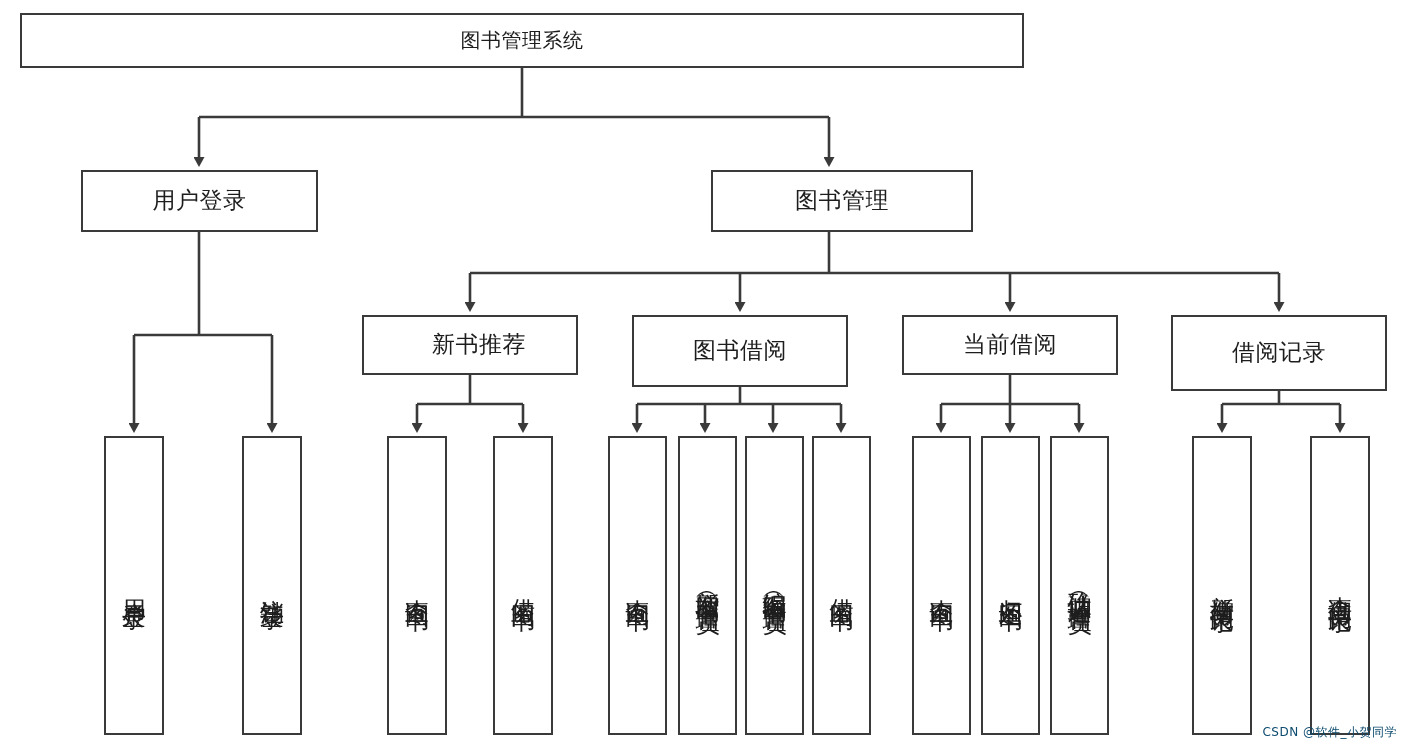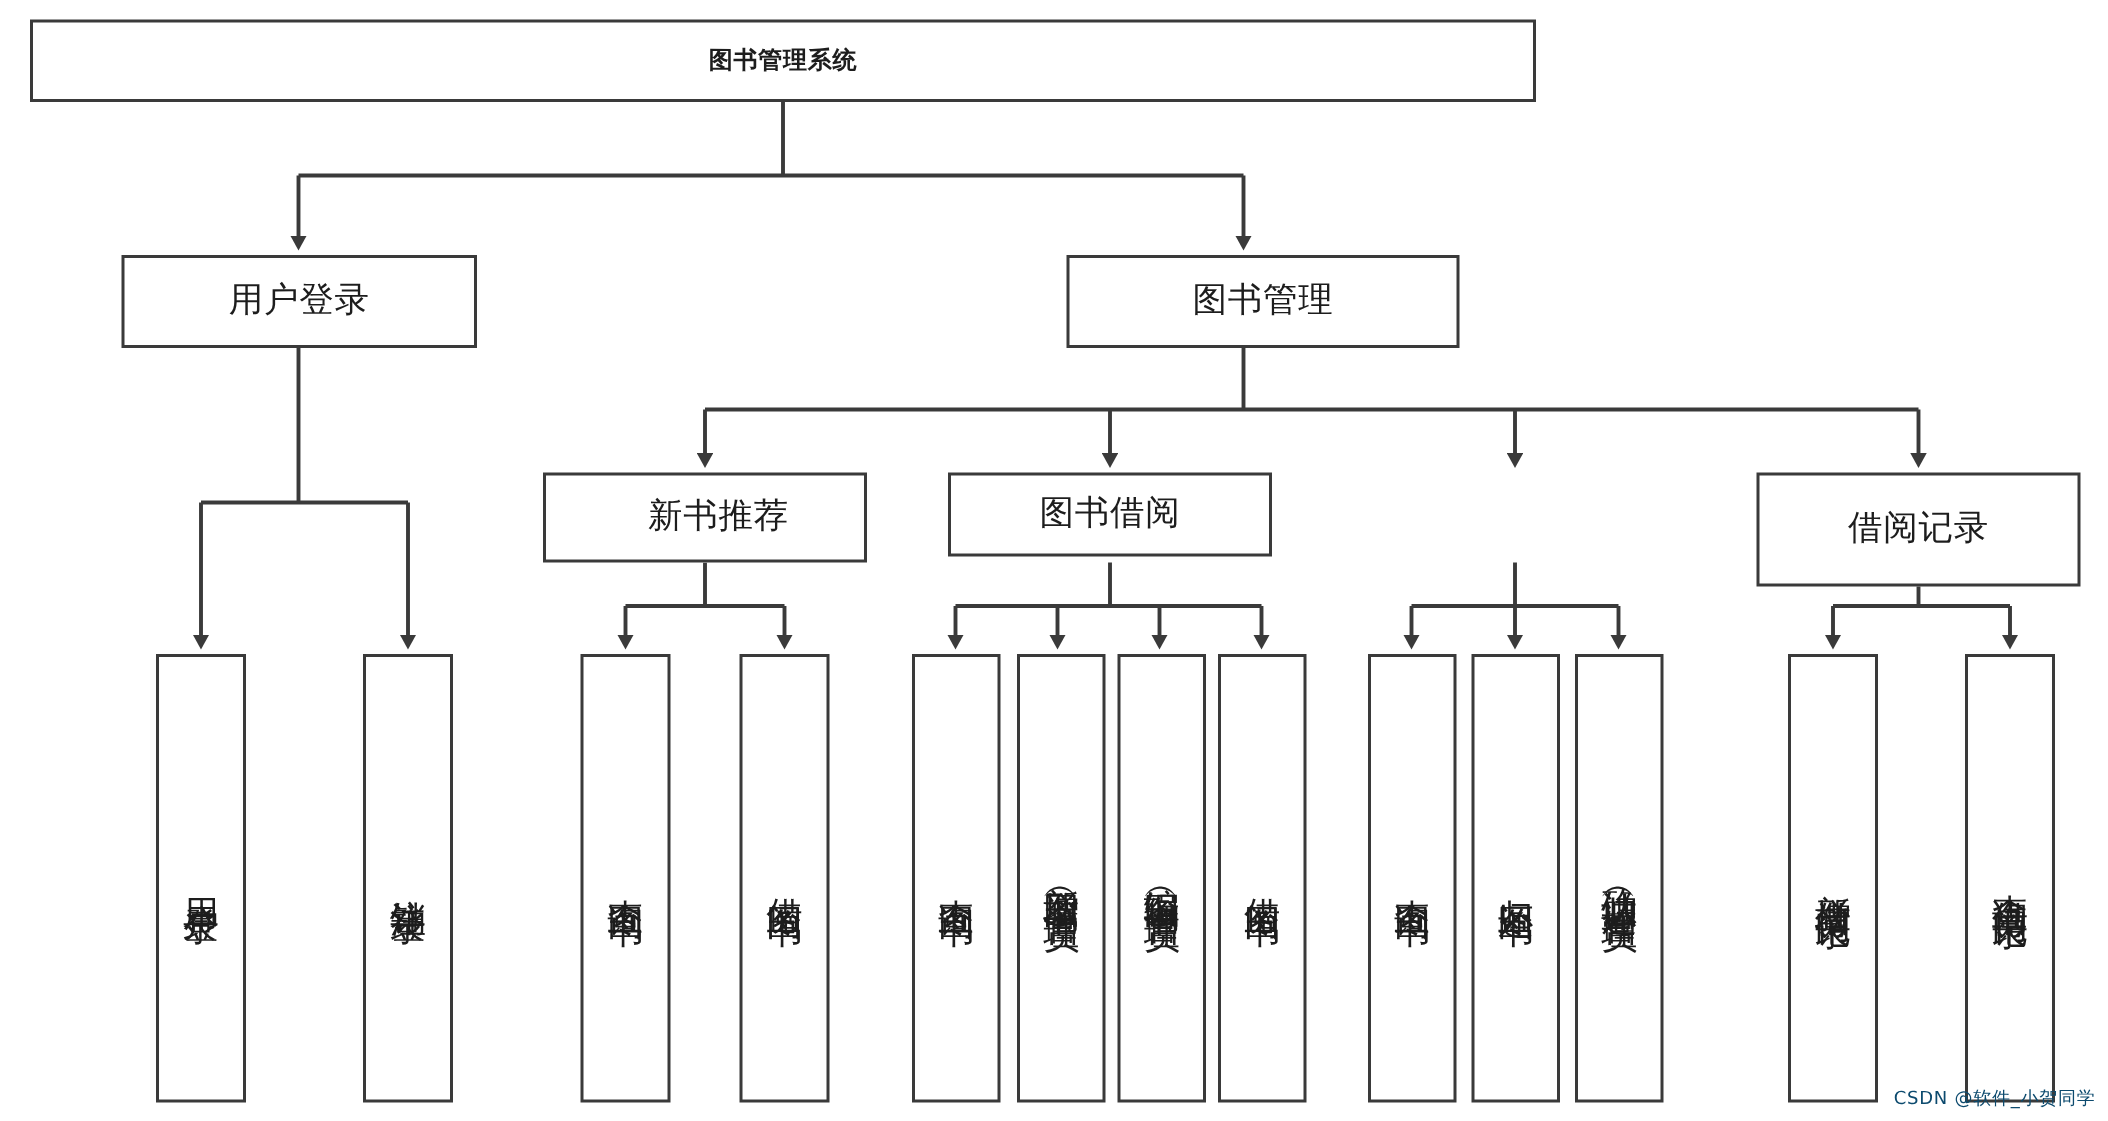--- a/index.html
+++ b/index.html
@@ -41,22 +41,21 @@
     text-align: center;
     line-height: 1.18;
     letter-spacing: 0.5px;
     white-space: nowrap;
   }
   
   .node.horizontal .label {
     font-size: 23px;
   }
   .node.root .label {
-    font-size: 16px;
-    font-weight: bold;
+    font-size: 20px;
   }
   
   .node.vertical {
     align-items: center;
     justify-content: center;
     padding: 4px 0;
   }
   .node.vertical .label {
     writing-mode: vertical-rl;
     text-orientation: upright;
@@ -139,22 +138,25 @@
   <div class="node horizontal" style="left:81px; top:170px; width:237px; height:62px;">
     <span class="label">用户登录</span>
   </div>
   <div class="node horizontal" style="left:711px; top:170px; width:262px; height:62px;">
     <span class="label">图书管理</span>
   </div>
 
   <div class="node horizontal" style="left:362px; top:315px; width:216px; height:60px;padding-left:18px;">
     <span class="label">新书推荐</span>
   </div>
-  <div class="node horizontal" style="left:632px; top:315px; width:216px; height:56px;">
+  <div class="node horizontal" style="left:632px; top:315px; width:216px; height:72px;">
     <span class="label">图书借阅</span>
+  </div>
+  <div class="node horizontal" style="left:902px; top:315px; width:216px; height:60px;">
+    <span class="label">当前借阅</span>
   </div>
   <div class="node horizontal" style="left:1171px; top:315px; width:216px; height:76px;">
     <span class="label">借阅记录</span>
   </div>
 
   <div class="node vertical" style="left:104px; top:436px; width:60px; height:299px;">
     <span class="label">用户登录</span>
   </div>
   <div class="node vertical" style="left:242px; top:436px; width:60px; height:299px;">
     <span class="label">注销登录</span>

